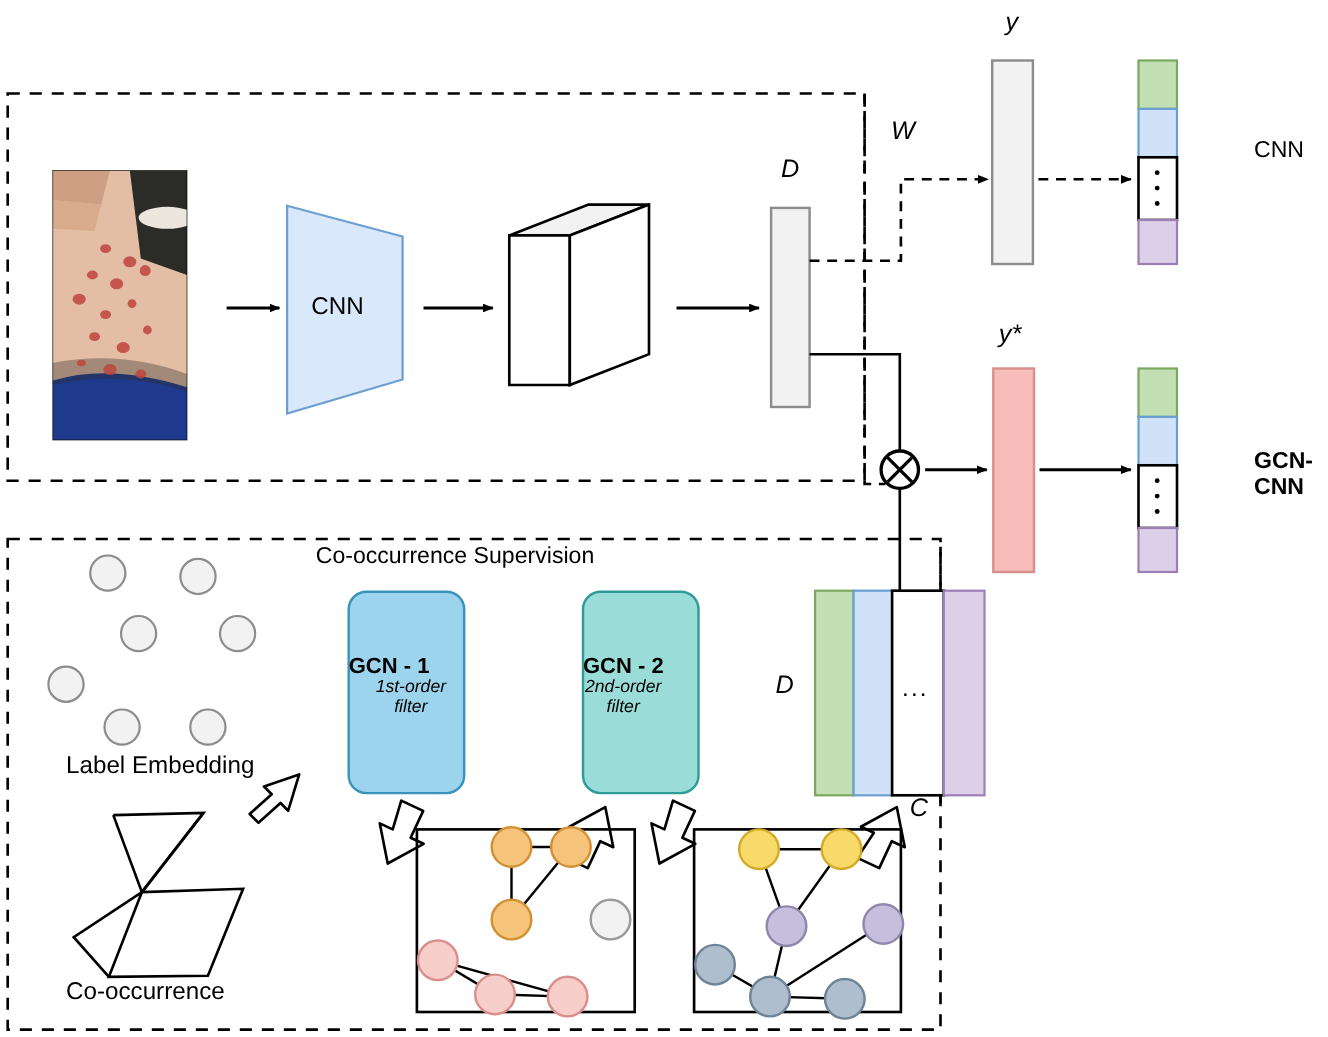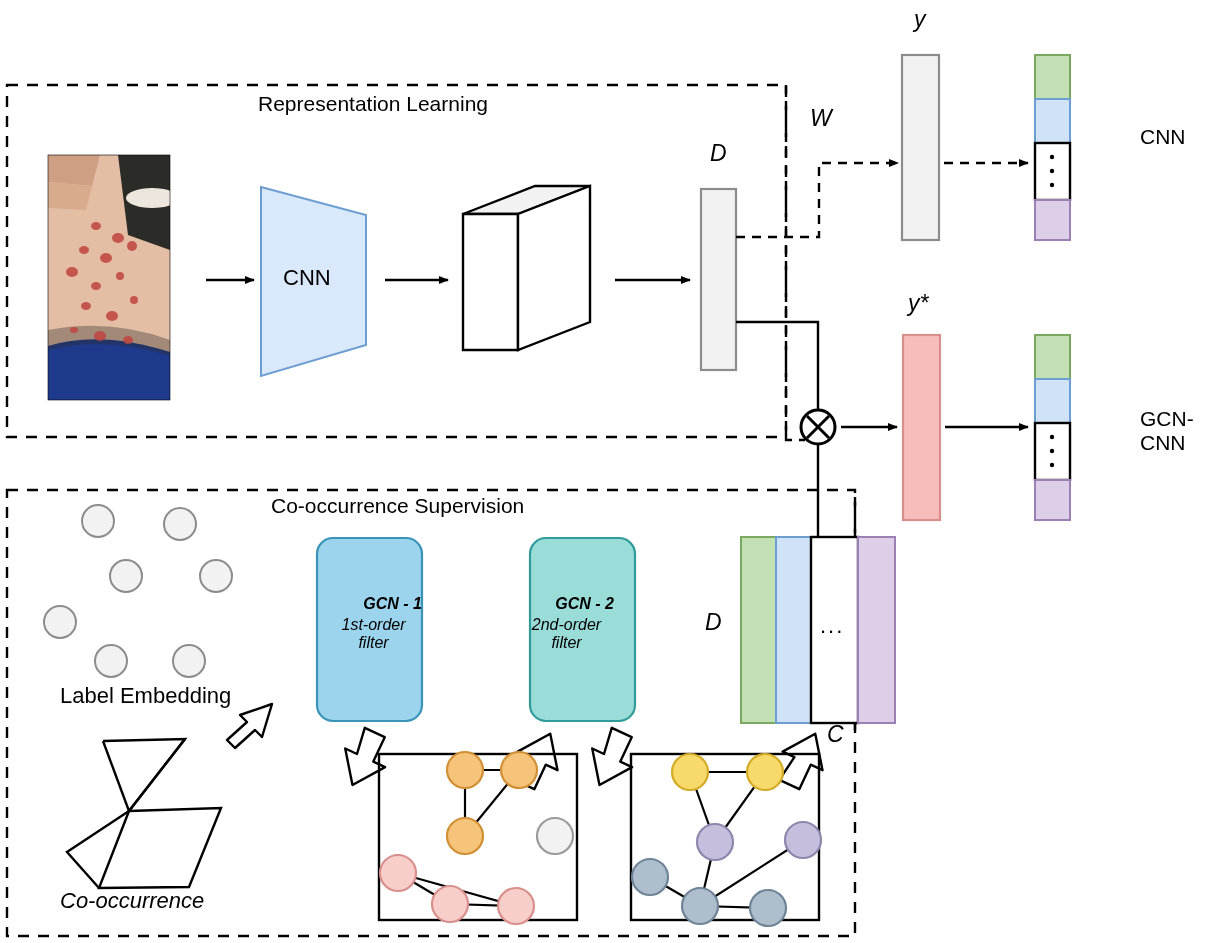--- a/index.html
+++ b/index.html
@@ -4,21 +4,21 @@
 <style>
   html,body{margin:0;padding:0;background:#ffffff;}
   body{width:1207px;height:943px;overflow:hidden;
        font-family:"Liberation Sans","DejaVu Sans",sans-serif;color:#000;}
   #root{position:relative;width:1207px;height:943px;}
   svg#canvas{position:absolute;left:0;top:0;width:1207px;height:943px;}
   .lbl{position:absolute;white-space:pre;line-height:1.15;}
   .ttl{font-size:21px;}
   .side{font-size:21px;}
   .ital{font-style:italic;font-size:23px;}
-  .gcnT{font-size:16px;font-weight:bold;text-align:right;font-style:italic;}
+  .gcnT{font-size:20px;font-weight:bold;text-align:left;}
   .gcnS{font-size:16px;font-style:italic;text-align:center;}
   .cap{font-size:22px;}
   .dots{font-size:22px;letter-spacing:2px;}
 </style>
 </head>
 <body>
 
 <div id="root">
 
 <svg id="canvas" viewBox="0 0 1207 943">
@@ -199,50 +199,49 @@
         <circle cx="690" cy="772" r="18" fill="#f8da6a" stroke="#d4ab27" stroke-width="2.2"></circle>
         <circle cx="765" cy="772" r="18" fill="#f8da6a" stroke="#d4ab27" stroke-width="2.2"></circle>
         <circle cx="715" cy="842" r="18" fill="#c6bedd" stroke="#8f86ad" stroke-width="2.2"></circle>
         <circle cx="803" cy="840" r="18" fill="#c6bedd" stroke="#8f86ad" stroke-width="2.2"></circle>
         <circle cx="650" cy="877" r="18" fill="#aebecd" stroke="#6f8496" stroke-width="2.2"></circle>
         <circle cx="700" cy="906" r="18" fill="#aebecd" stroke="#6f8496" stroke-width="2.2"></circle>
         <circle cx="768" cy="908" r="18" fill="#aebecd" stroke="#6f8496" stroke-width="2.2"></circle>
       </g>
 </svg>
 
-<div class="lbl ttl" style="left:258px;top:92px;">Representation Learning</div>
-
-<div class="lbl ttl" style="left:271px;top:494px;">Co-occurrence Supervision</div>
+
+<div class="lbl ttl" style="left:287px;top:494px;">Co-occurrence Supervision</div>
 
 <div class="lbl" style="left:283px;top:265px;font-size:22px;">CNN</div>
 
 <div class="lbl ital" style="left:710px;top:140px;">D</div>
 
 <div class="lbl ital" style="left:810px;top:105px;">W</div>
 
 <div class="lbl ital" style="left:914px;top:6px;">y</div>
 
 <div class="lbl ital" style="left:908px;top:290px;">y*</div>
 
 <div class="lbl ital" style="left:705px;top:609px;">D</div>
 
 <div class="lbl ital" style="left:827px;top:721px;">C</div>
 
 <div class="lbl dots" style="left:820px;top:613px;">...</div>
 
 <div class="lbl side" style="left:1140px;top:125px;">CNN</div>
 
-<div class="lbl side" style="left:1140px;top:407px;white-space:pre-line;">GCN-
+<div class="lbl side" style="left:1140px;top:407px;white-space:pre-line;font-weight:bold;">GCN-
 CNN</div>
 
 <div class="lbl gcnT" style="left:317px;top:595px;width:105px;">GCN - 1</div>
 <div class="lbl gcnS" style="left:317px;top:616px;width:113px;white-space:pre-line;">1st-order
 filter</div>
 
 <div class="lbl gcnT" style="left:530px;top:595px;width:84px;">GCN - 2</div>
 <div class="lbl gcnS" style="left:514px;top:616px;width:105px;white-space:pre-line;">2nd-order
 filter</div>
 
 <div class="lbl cap" style="left:60px;top:683px;">Label Embedding</div>
 
-<div class="lbl cap" style="left:60px;top:888px;font-style:italic;">Co-occurrence</div>
+<div class="lbl cap" style="left:60px;top:888px;">Co-occurrence</div>
 
 </div>
 
 </body></html>

